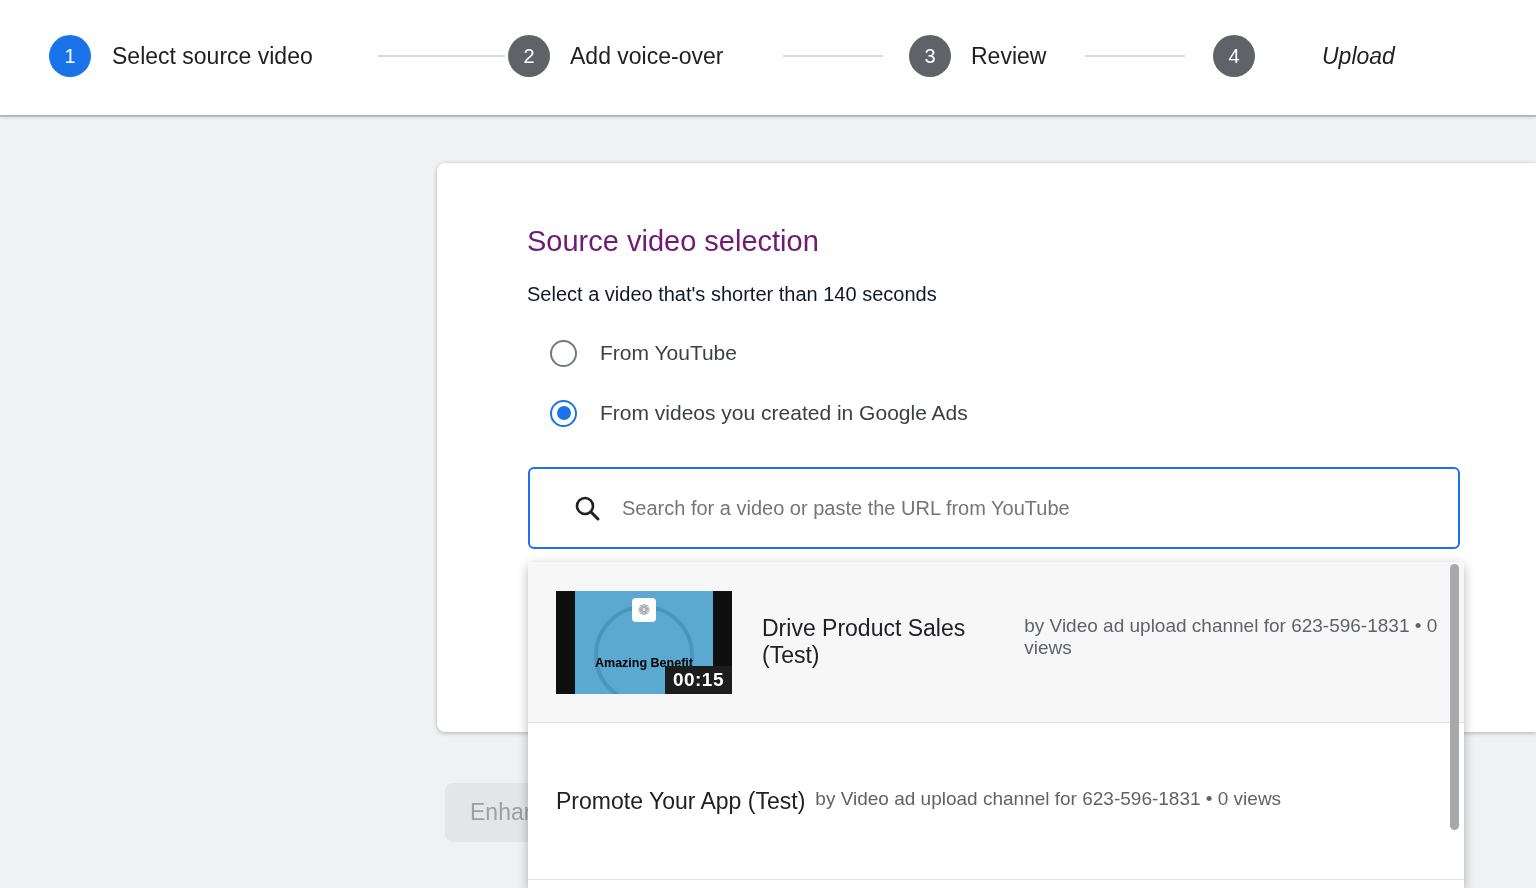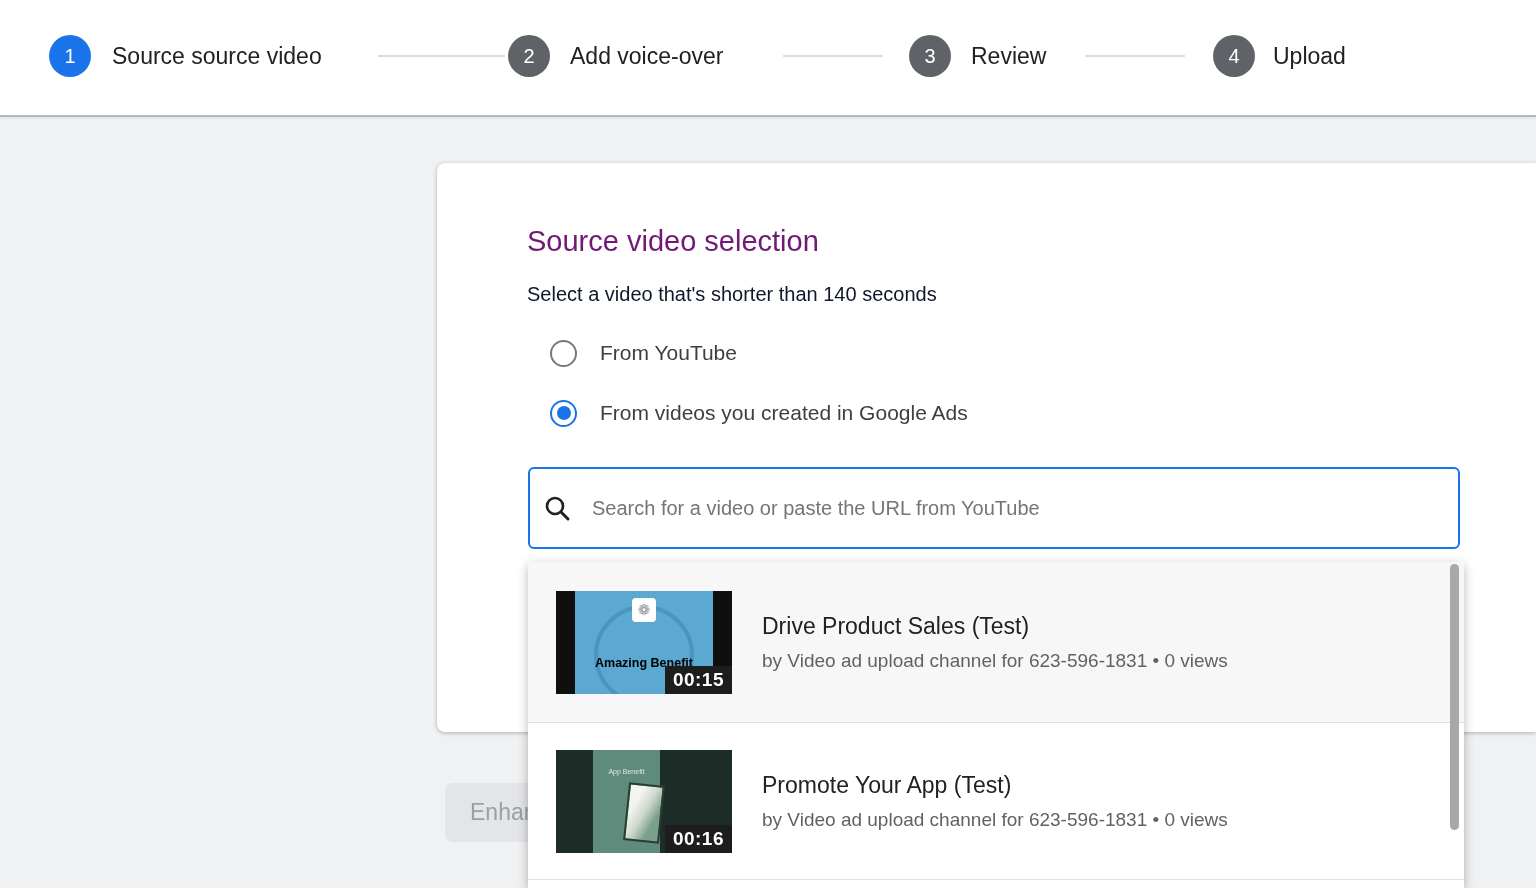--- a/index.html
+++ b/index.html
@@ -25,21 +25,21 @@
   .step-label.active { font-weight:500; }
   .step-line {
     position:absolute; top:55px; height:2px; background:#dadce0;
   }
   .c1 { left:49px; }  .l1 { left:112px; }
   .line1 { left:378px; width:127px; }
   .c2 { left:508px; } .l2 { left:570px; }
   .line2 { left:783px; width:100px; }
   .c3 { left:909px; } .l3 { left:971px; }
   .line3 { left:1085px; width:100px; }
-  .c4 { left:1213px; } .l4 { left:1273px; }
+  .c4 { left:1213px; } .l4 { left:1322px;font-style:italic; }
 
   
   .card {
     position:absolute; left:437px; top:163px; width:1099px; height:569px;
     background:#ffffff; border-radius:8px 0 0 8px;
     box-shadow:0 1px 4px rgba(0,0,0,0.28);
     z-index:2;
   }
   .card-title { position:absolute; left:90px; top:62px; font-size:29px; font-weight:400; color:#701a75; }
   .card-subtitle { position:absolute; left:90px; top:120px; font-size:20px; color:#0f172a; }
@@ -49,21 +49,21 @@
   .radio-row.r2 { top:236px; }
   .radio-circle { width:27px; height:27px; border-radius:50%; border:2px solid #74797e; background:#fff; flex:0 0 auto;
                   display:flex; align-items:center; justify-content:center; }
   .radio-circle.selected { border-color:#1a73e8; }
   .radio-dot { width:14px; height:14px; border-radius:50%; background:#1a73e8; }
   .radio-label { font-size:21px; color:#3c4043; }
 
   .searchbox {
     position:absolute; left:91px; top:304px; width:932px; height:82px;
     border:2px solid #1a73e8; border-radius:6px; background:#fff;
-    display:flex; align-items:center; padding-left:14px; gap:21px;
+    display:flex; align-items:center; padding-left:44px; gap:21px;
   }
   .search-icon { flex:0 0 auto; display:flex; }
   .searchbox input {
     border:none; outline:none; flex:1; font-size:20px; color:#202124;
     font-family:"Liberation Sans", sans-serif; background:transparent; height:60px;
   }
   .searchbox input::placeholder { color:#757575; opacity:1; }
 
   
   .enhance-btn {
@@ -77,21 +77,21 @@
   .dropdown {
     position:absolute; left:528px; top:562px; width:936px; height:326px;
     background:#ffffff; box-shadow:0 3px 10px rgba(0,0,0,0.28);
     z-index:10; overflow:hidden;
   }
   .result-row { display:flex; align-items:center; padding-left:28px; gap:30px; cursor:pointer;
                 border-bottom:1px solid #e0e0e0; }
   .result-row.row1 { height:161px; background:#f7f7f8; }
   .result-row.row2 { height:157px; background:#ffffff; }
   .row3-sliver { height:8px; background:#ffffff; }
-  .result-text { display:flex; flex-direction:column; gap:10px; }
+  .result-text { display:flex; flex-direction:row; gap:10px; }
   .result-title { font-size:23px; font-weight:500; color:#202124; }
   .result-byline { font-size:19px; color:#5f6368; }
 
   .scroll-thumb {
     position:absolute; right:5px; top:2px; width:9px; height:266px;
     background:#a6a8ab; border-radius:5px;
   }
 
   
   .thumb { position:relative; width:176px; height:103px; overflow:hidden; flex:0 0 auto; }
@@ -113,21 +113,21 @@
               background:linear-gradient(115deg,#f2f4f0 25%,#cdd8cc 50%,#7aa08c 75%);
               border:2px solid #2a3c34; transform:rotate(6deg); }
   .duration-chip { position:absolute; right:0; bottom:0; background:#1d1d1d; color:#ffffff;
                    font-weight:bold; font-size:19px; padding:3px 8px; letter-spacing:0.5px; }
 </style>
 </head>
 <body>
 
 <header class="topbar">
   <div class="step-circle active c1">1</div>
-  <div class="step-label active l1">Source source video</div>
+  <div class="step-label active l1">Select source video</div>
   <div class="step-line line1"></div>
 
   <div class="step-circle inactive c2">2</div>
   <div class="step-label l2">Add voice-over</div>
   <div class="step-line line2"></div>
 
   <div class="step-circle inactive c3">3</div>
   <div class="step-label l3">Review</div>
   <div class="step-line line3"></div>
 
@@ -175,26 +175,20 @@
       </div>
       <span class="duration-chip">00:15</span>
     </div>
     <div class="result-text">
       <span class="result-title">Drive Product Sales (Test)</span>
       <span class="result-byline">by Video ad upload channel for 623-596-1831 • 0 views</span>
     </div>
   </div>
 
   <div class="result-row row2">
-    <div class="thumb t2">
-      <div class="t2-col"></div>
-      <div class="t2-caption">App Benefit</div>
-      <div class="t2-phone"></div>
-      <span class="duration-chip">00:16</span>
-    </div>
     <div class="result-text">
       <span class="result-title">Promote Your App (Test)</span>
       <span class="result-byline">by Video ad upload channel for 623-596-1831 • 0 views</span>
     </div>
   </div>
 
   <div class="row3-sliver"></div>
 
   <div class="scroll-thumb"></div>
 </div>

